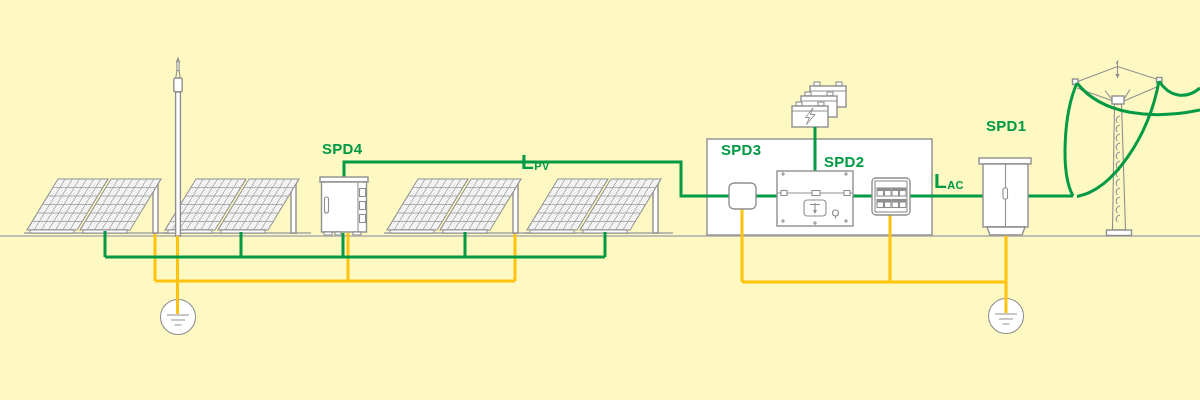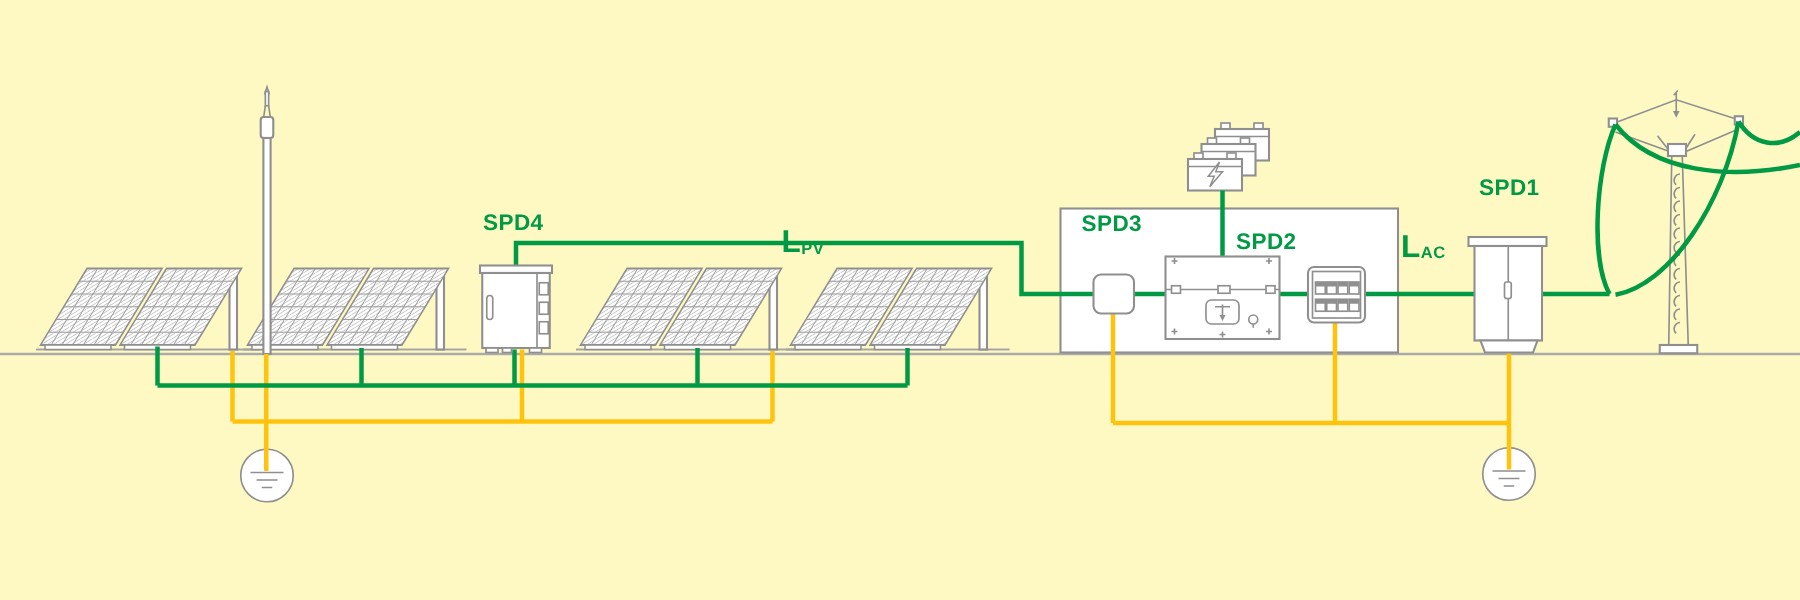--- a/index.html
+++ b/index.html
@@ -7,21 +7,21 @@
          font-family:"Liberation Sans",sans-serif;}
   #scene{position:absolute;left:0;top:0;}
   .lbl{position:absolute;color:var(--green);font-weight:bold;font-size:15px;line-height:1;
        letter-spacing:.3px;white-space:nowrap;}
   .lbl-big{font-size:21px;}
   .lbl-big .sub{font-size:11px;font-weight:bold;letter-spacing:.4px;vertical-align:-1px;}
   .l-spd4{left:322px;top:141px;}
   .l-lpv{left:521px;top:139px;margin-top:12px;}
   .l-spd3{left:721px;top:142px;}
   .l-spd2{left:824px;top:154px;}
-  .l-lac{left:934px;top:154px;}
+  .l-lac{left:934px;top:170px;}
   .l-spd1{left:986px;top:118px;}
   
   .wg{stroke:var(--green);stroke-width:3;fill:none;}
   .wy{stroke:var(--yellow);stroke-width:3;fill:none;}
   .dev{fill:#fff;stroke:var(--gray);stroke-width:1.4;}
   .devthin{fill:#fff;stroke:var(--gray);stroke-width:1.1;}
   .thin{stroke:var(--gray);stroke-width:1.1;fill:none;}
   .fillg{fill:var(--gray);stroke:none;}
   .gline{stroke:var(--gridg);stroke-width:1.3;fill:none;}
   .ground{stroke:var(--groundg);stroke-width:1.6;fill:none;}

